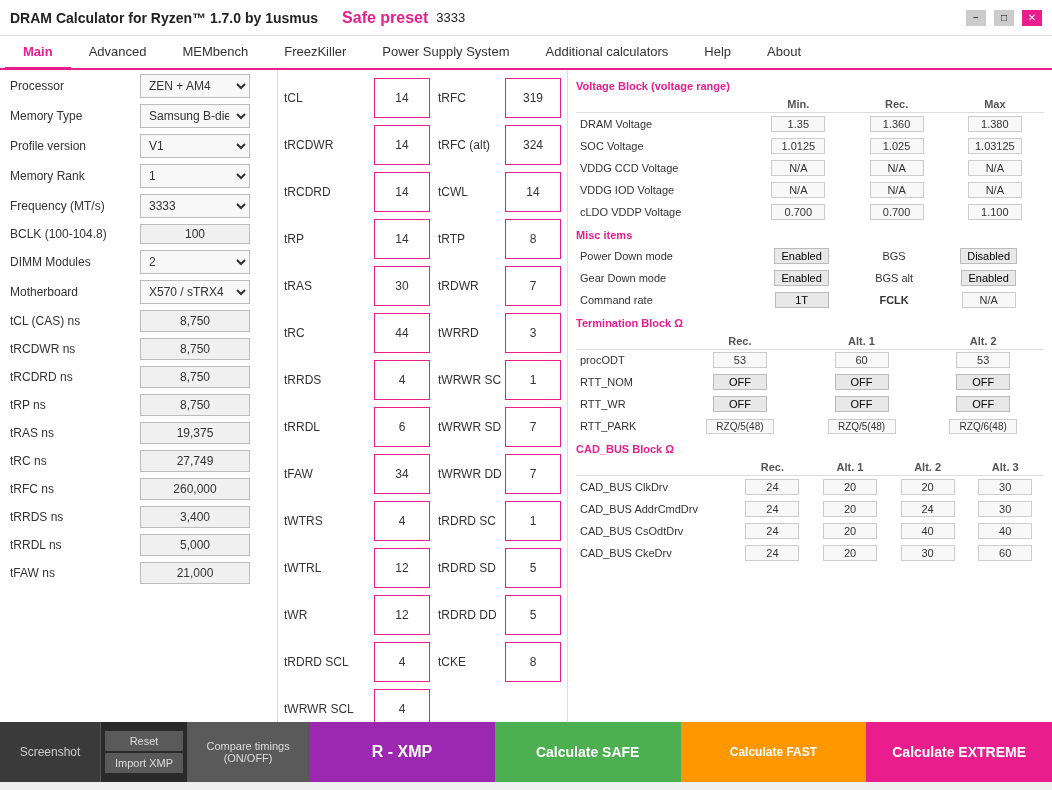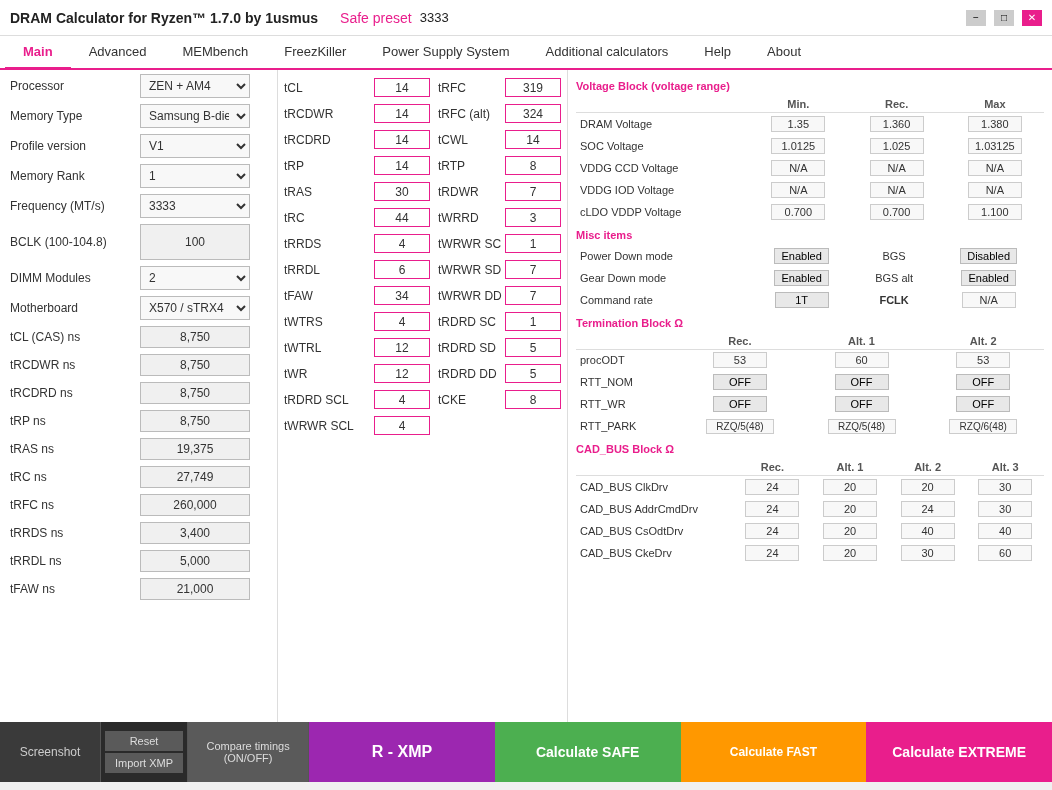--- a/index.html
+++ b/index.html
@@ -7,24 +7,24 @@
     
     .title-bar {
       background: #fff;
       display: flex;
       align-items: center;
       justify-content: space-between;
       padding: 8px 10px;
       border-bottom: 1px solid #ddd;
       height: 36px;
     }
-    .title-bar-left { display: flex; align-items: center; gap: 8px; }
+    .title-bar-left { display: flex; align-items: center; gap: 24px; }
     .app-title { font-size: 14px; font-weight: 600; color: #222; }
     .preset-area { display: flex; align-items: center; gap: 8px; }
-    .preset-label { color: #e91e8c; font-weight: normal; font-size: 14px; margin-left: 14px; }
+    .preset-label { color: #e91e8c; font-weight: bold; font-size: 16px; }
     .preset-value { font-size: 13px; color: #222; }
     .title-bar-right { display: flex; gap: 8px; }
     .win-btn { width: 20px; height: 16px; background: #ccc; border: none; cursor: pointer; font-size: 10px; display: flex; align-items: center; justify-content: center; }
     .win-btn.close { background: #e91e8c; color: white; }
 
     .nav-bar {
       background: #fff;
       display: flex;
       border-bottom: 2px solid #e91e8c;
       padding: 0 5px;
@@ -76,21 +76,21 @@
       width: 110px;
       height: 24px;
       border: 1px solid #bbb;
       background: #f8f8f8;
       padding: 0 4px;
       font-size: 12px;
       color: #333;
     }
     input.styled-input {
       width: 110px;
-      height: 36px;
+      height: 20px;
       border: 1px solid #bbb;
       background: #f0f0f0;
       padding: 0 4px;
       font-size: 12px;
       color: #333;
       text-align: center;
     }
     .ns-value {
       width: 110px;
       height: 22px;
@@ -117,21 +117,21 @@
       align-items: center;
       margin-bottom: 3px;
     }
     .timing-label {
       width: 90px;
       font-size: 12px;
       color: #333;
     }
     .timing-box {
       width: 56px;
-      height: 19px;
+      height: 40px;
       border: 1.5px solid #e91e8c;
       background: #fff;
       text-align: center;
       font-size: 12px;
       color: #333;
       display: flex;
       align-items: center;
       justify-content: center;
     }
     .timing-pair {

